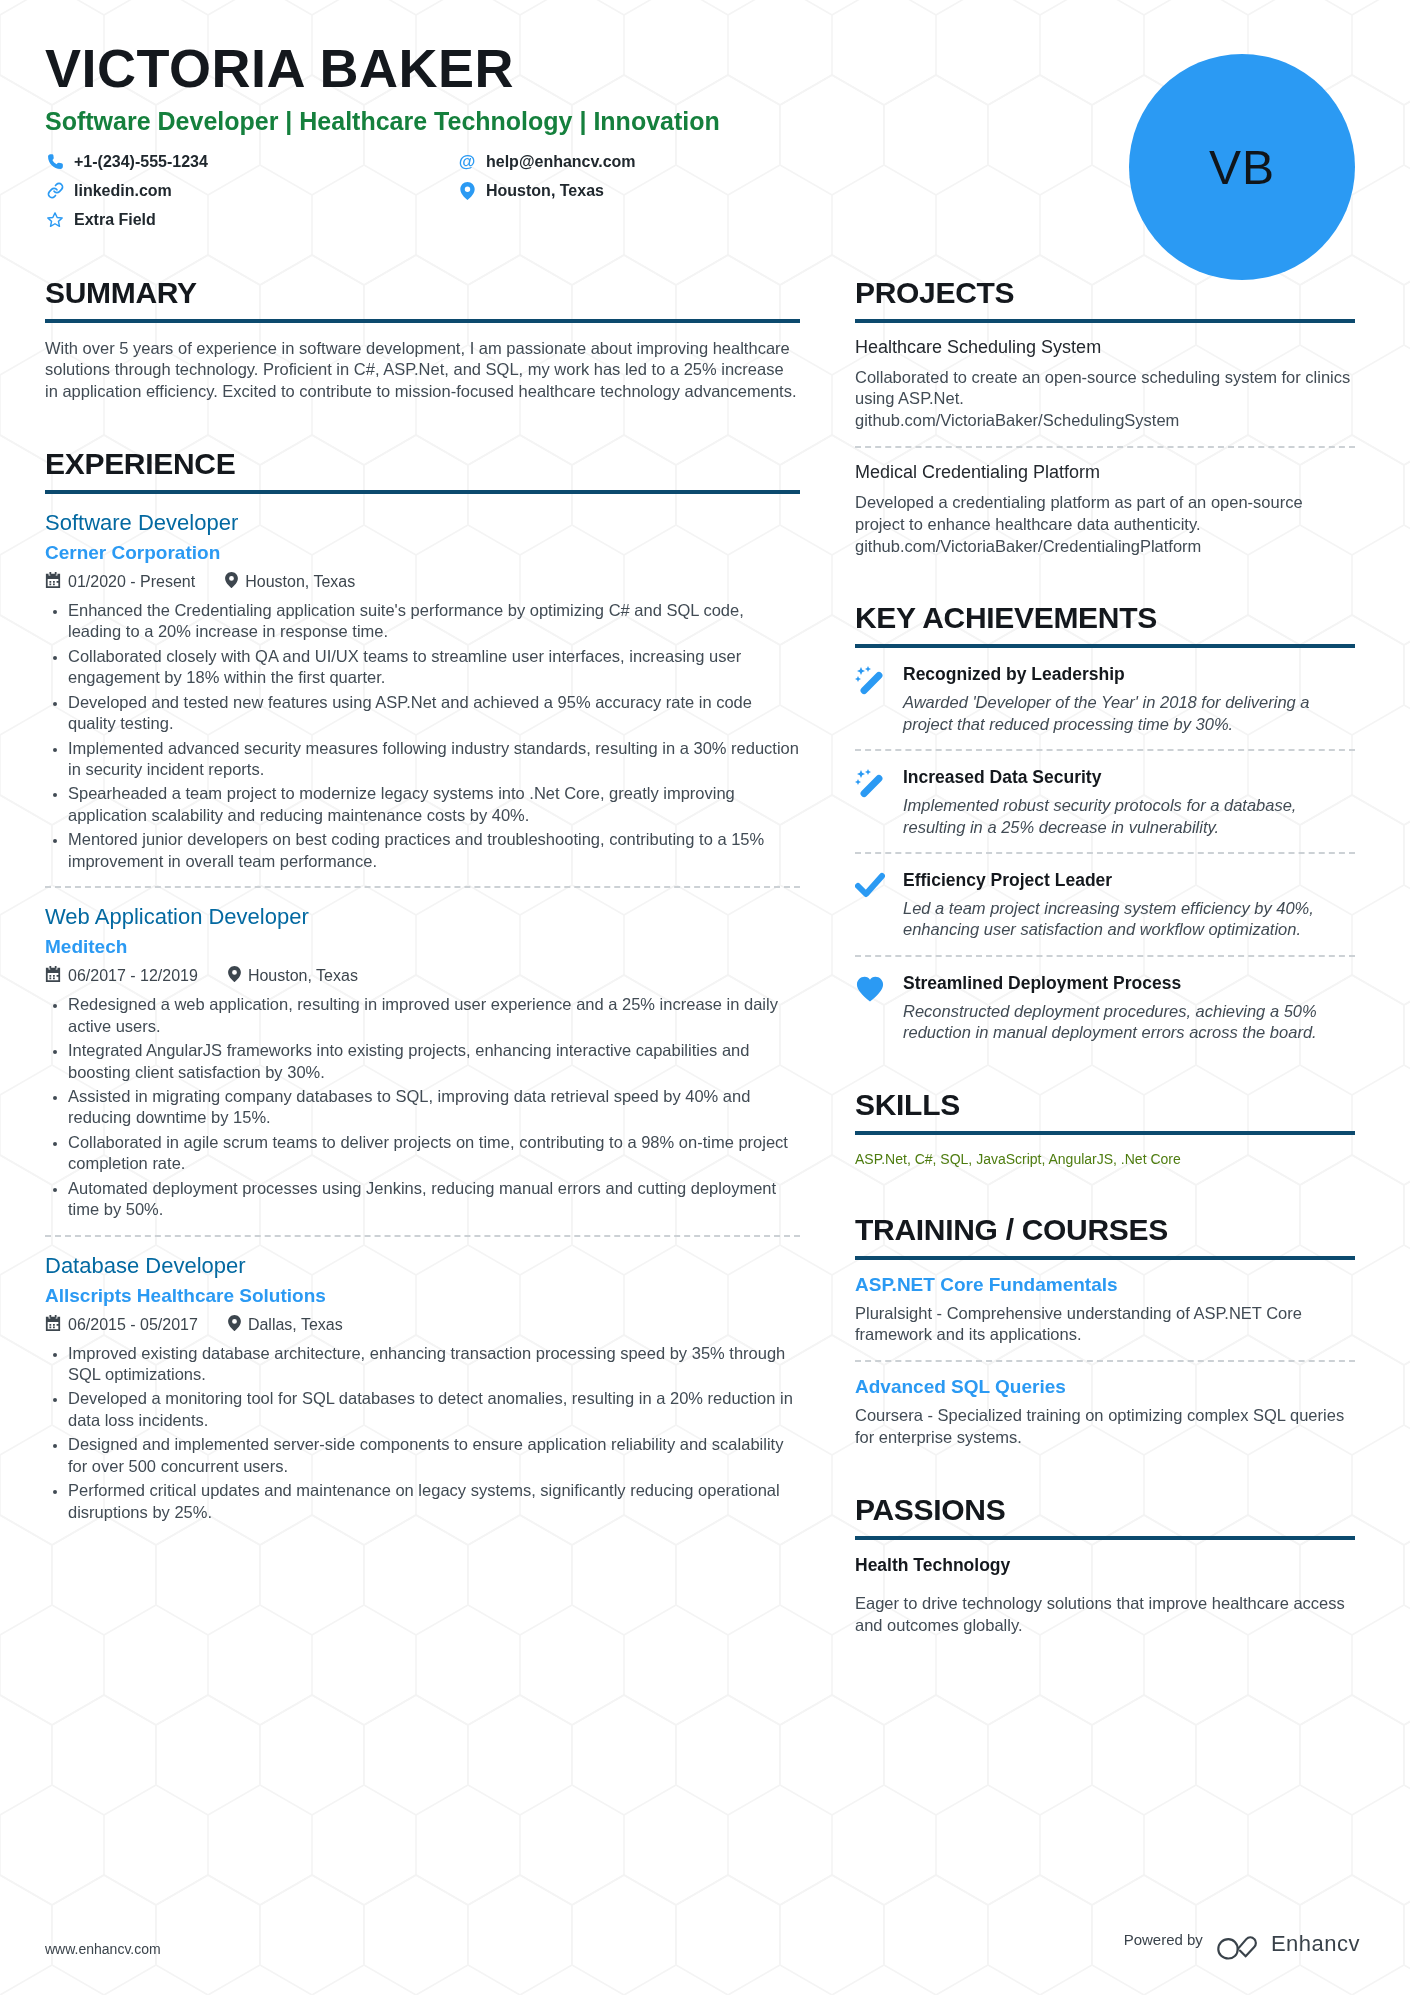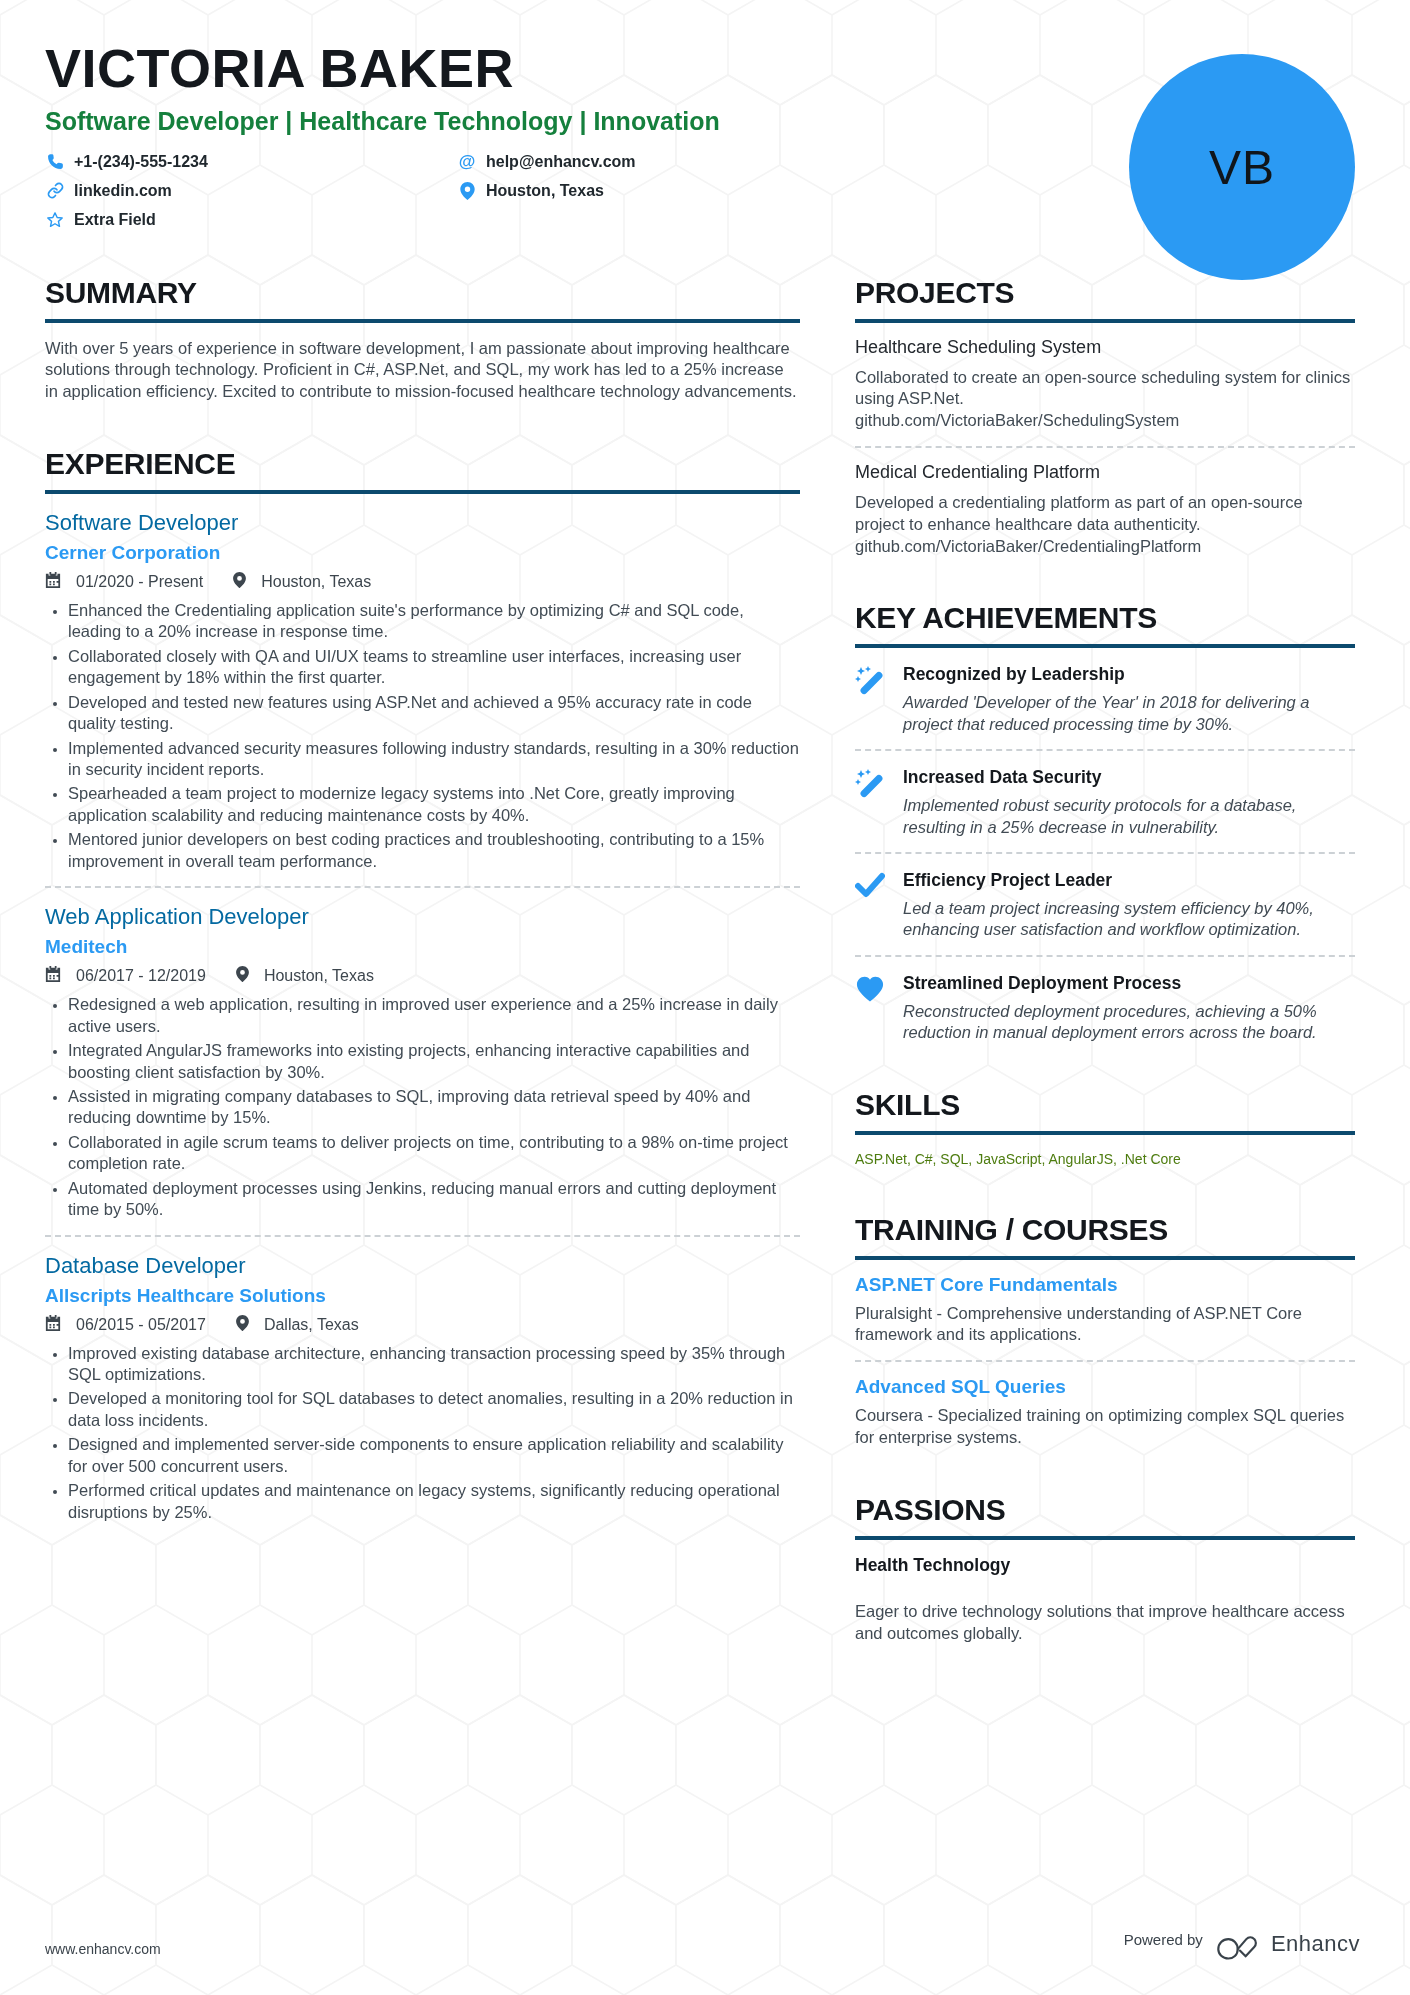--- a/index.html
+++ b/index.html
@@ -32,41 +32,41 @@
   h2{font-size:30px;font-weight:700;color:#14181d;letter-spacing:-.3px;margin:0 0 0 0;
      padding-bottom:9px;border-bottom:4px solid #0c4a6e;}
   .sec-body{padding-top:15px;}
   .p{font-size:16.5px;line-height:1.32;color:#414b54;}
 
   
   .job{padding-top:14px;}
   .job-title{font-size:22px;color:#0369a1;margin:2px 0 6px 0;}
   .job-co{font-size:19px;font-weight:700;color:#2b9af3;margin-bottom:8px;}
   .job-meta{display:flex;align-items:center;gap:30px;font-size:16px;color:#3d464e;margin-bottom:8px;}
-  .meta-item{display:flex;align-items:center;gap:15px;}
+  .meta-item{display:flex;align-items:center;gap:7px;}
   ul.bullets{margin:0;padding-left:23px;}
   ul.bullets li{font-size:16.5px;line-height:1.3;color:#414b54;margin-bottom:3px;}
   ul.bullets li::marker{color:#414b54;font-size:13px;}
   .dash{border:none;border-top:2px dashed #ccd1d5;margin:14px 0 0 0;}
 
   
   .proj{padding-top:14px;}
   .proj-title{font-size:18px;color:#23282e;margin-bottom:9px;}
   .proj-link{color:#414b54;}
   .course{padding-top:14px;}
   .course-title{font-size:19px;font-weight:700;color:#2b9af3;margin-bottom:7px;}
 
   
   .ach{display:flex;gap:14px;padding-top:16px;}
   .ach-ic{flex:0 0 34px;width:34px;padding-top:2px;}
   .ach-title{font-size:17.5px;font-weight:700;color:#14181d;margin-bottom:7px;}
   .ach-body{font-size:16.5px;line-height:1.3;color:#414b54;font-style:italic;}
 
   .skills-line{font-size:14px;color:#4d7c0f;line-height:1.35;}
-  .passion-title{font-size:17.5px;font-weight:700;color:#14181d;margin-bottom:25px;}
+  .passion-title{font-size:17.5px;font-weight:700;color:#14181d;margin-bottom:17px;}
 
   
   .footer{position:absolute;left:45px;right:50px;bottom:28px;display:flex;
     justify-content:space-between;align-items:center;z-index:1;}
   .f-url{font-size:14px;color:#3a434b;}
   .f-right{display:flex;align-items:flex-start;gap:11px;}
   .f-pow{font-size:15px;color:#3a434b;}
   .f-brand{font-size:22px;color:#39424a;letter-spacing:.5px;}
 </style>
 </head>

